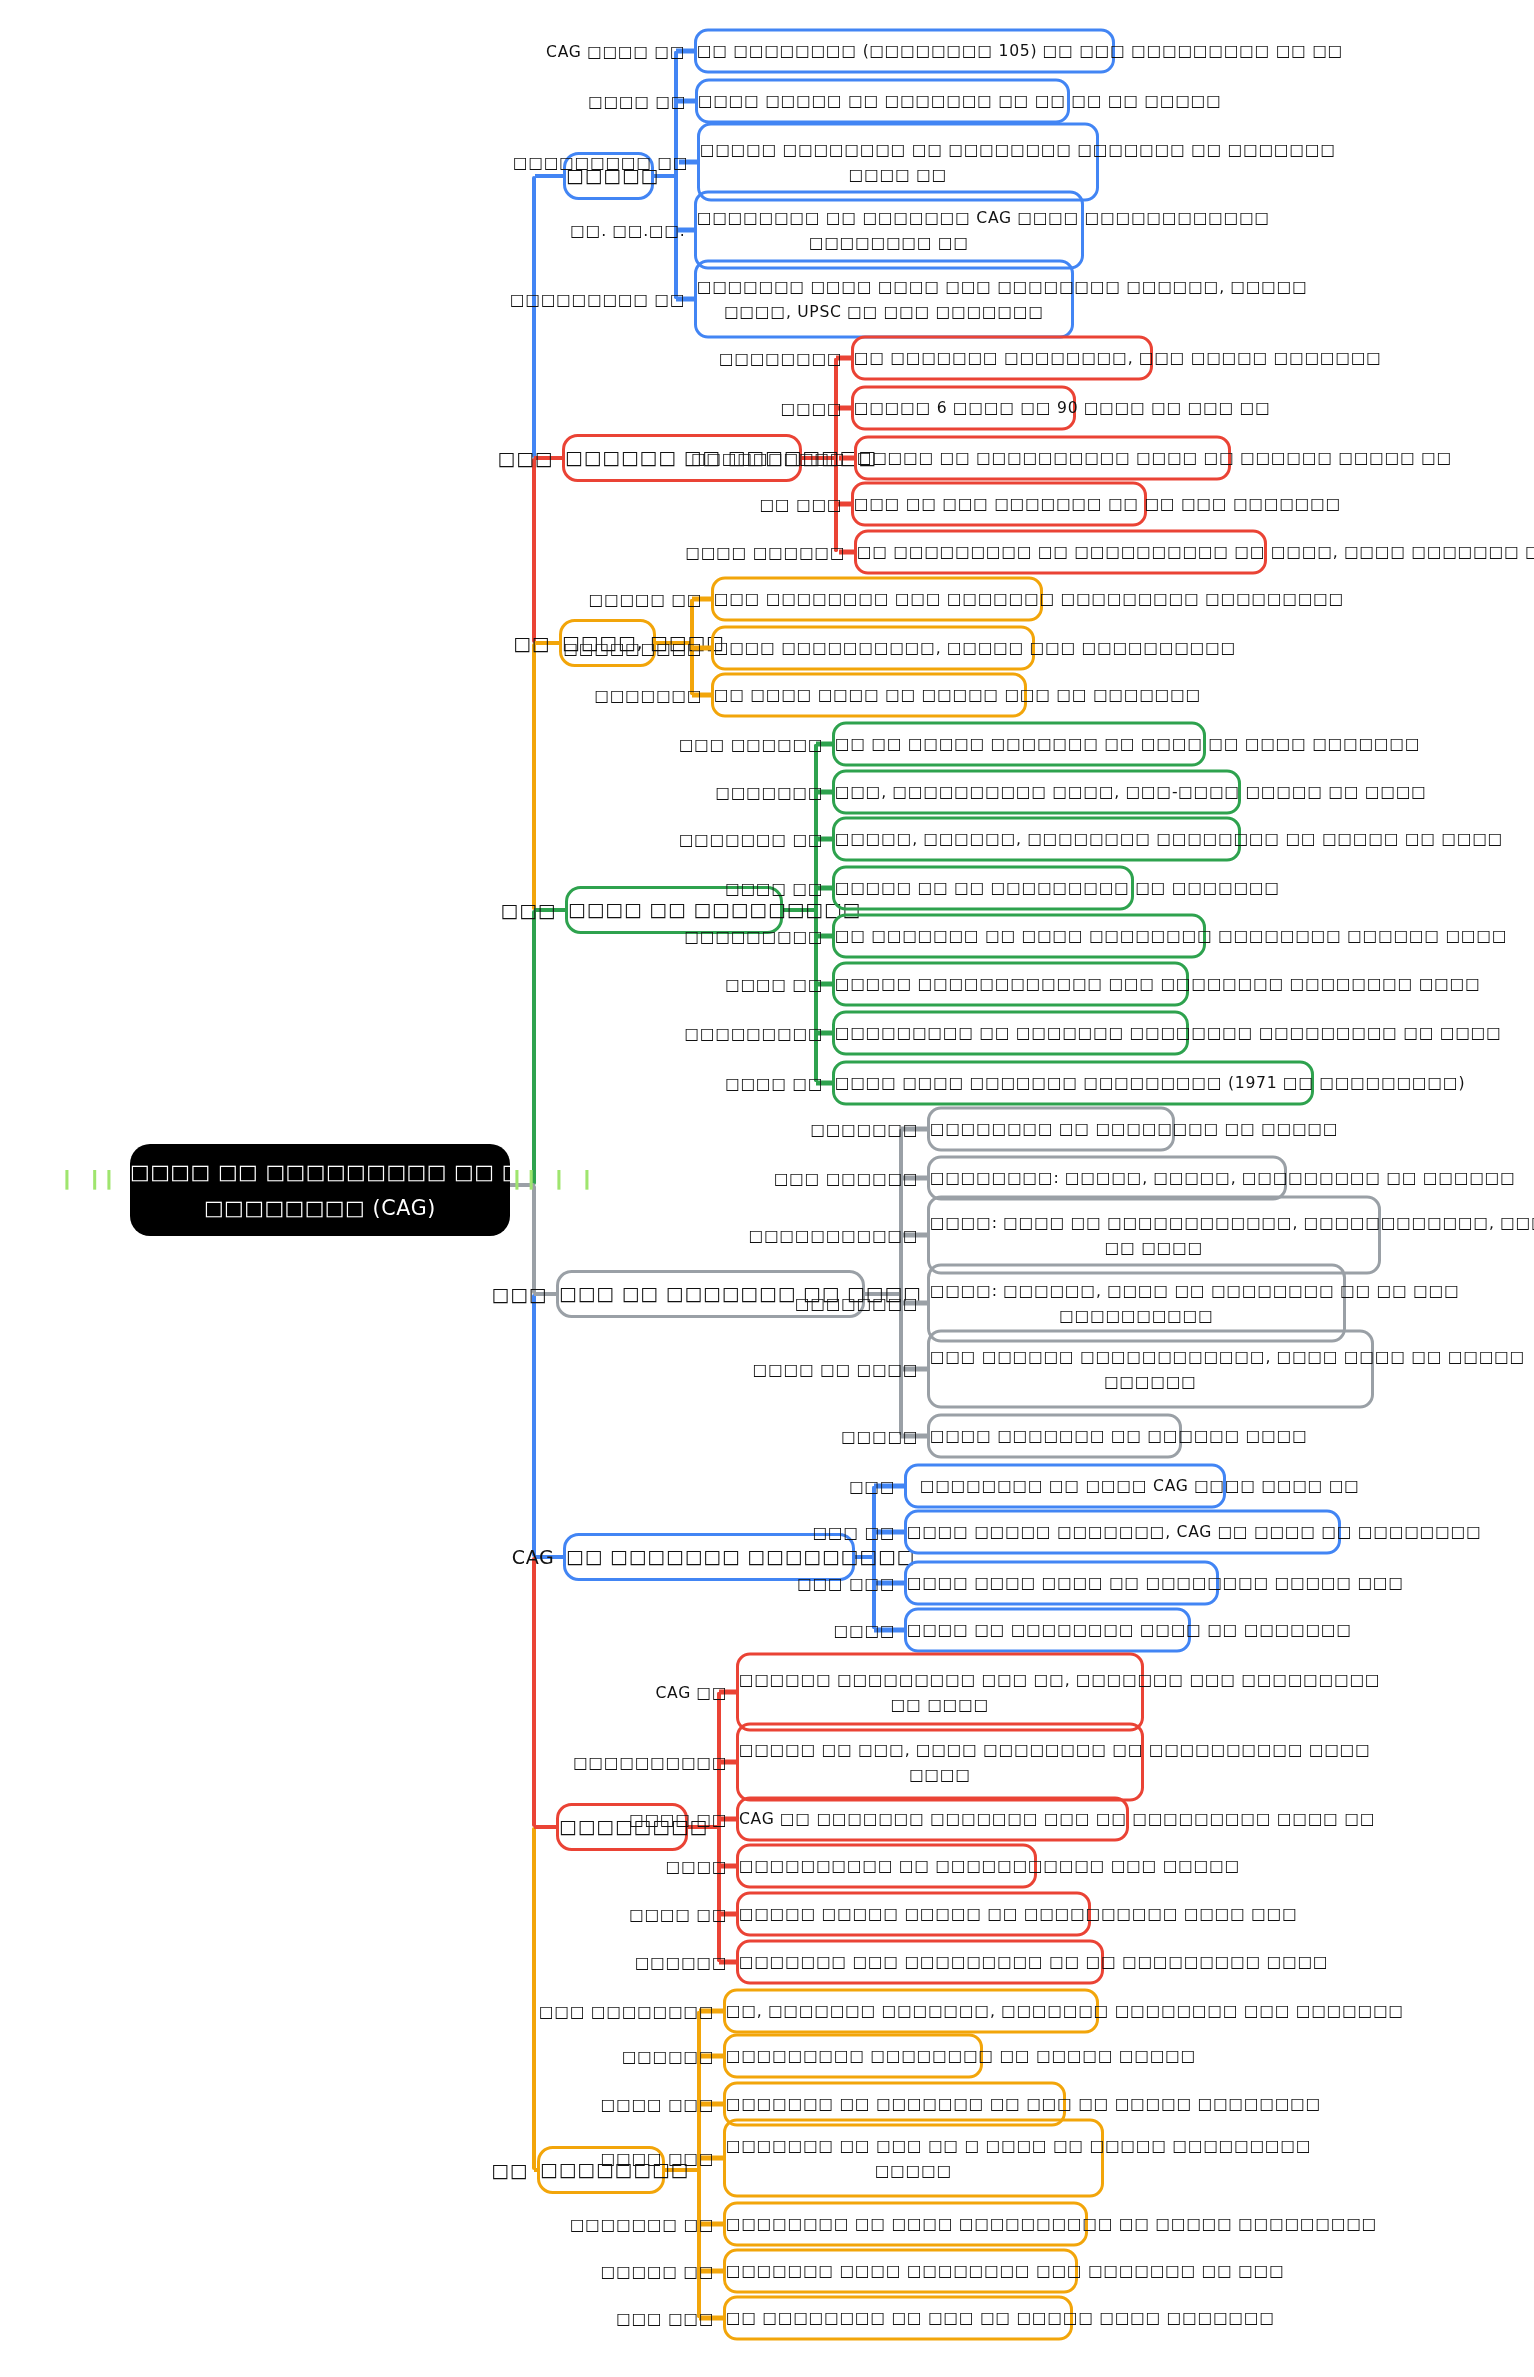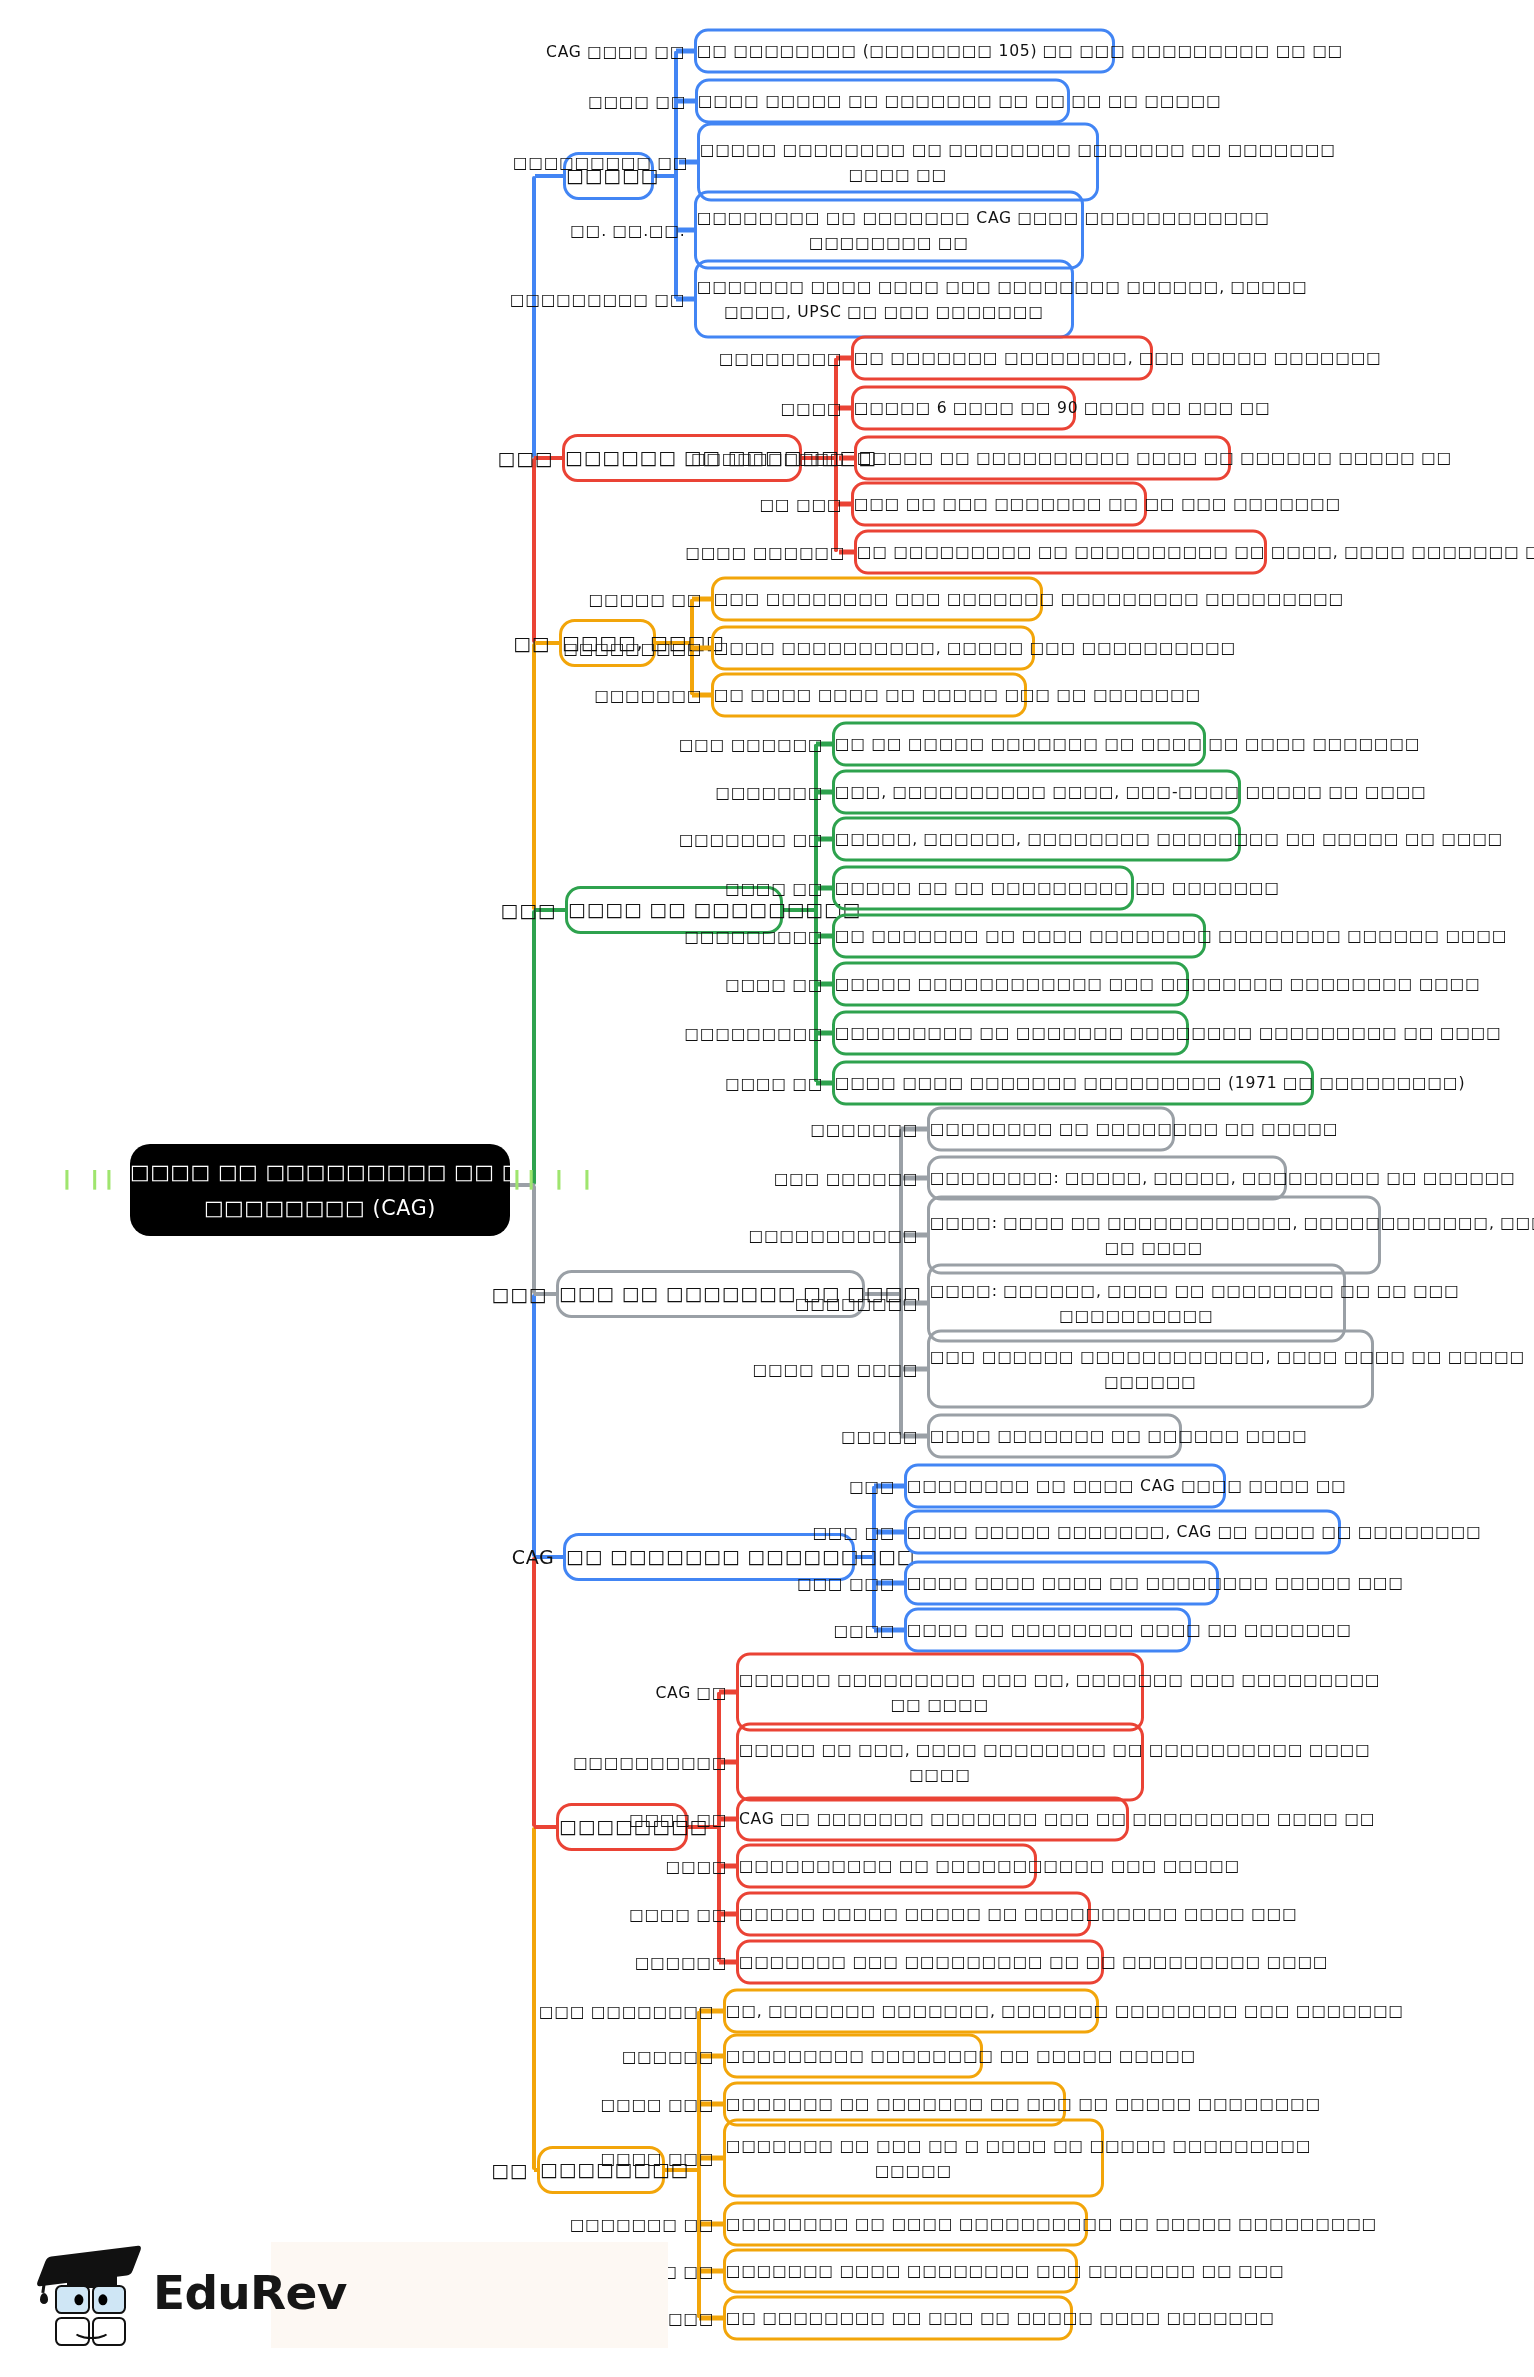--- a/index.html
+++ b/index.html
@@ -301,21 +301,21 @@
   <div style="--c:#4285f4;--stub:30px;">
     <i class="vline" style="left:872px;top:1486px;height:143px;"></i>
     <div class="node lbl" style="left:563px;top:1557px;--lstub:28px;--rstub:20px;">
       <span class="pre">CAG</span>
       <div class="box" style="width:292px;">
           <span class="t">□□ □□□□□□□ □□□□□□□□□</span>
         </div>
     </div>
     <div class="node" style="left:904px;top:1486px;">
       <span class="pre">□□□</span>
-      <div class="box" style="width:322px;">
+      <div class="box" style="width:322px;padding-left:13px;">
           <span class="t">□□□□□□□□ □□ □□□□ CAG □□□□ □□□□ □□</span>
         </div>
     </div>
     <div class="node" style="left:904px;top:1532px;">
       <span class="pre">□□□ □□</span>
       <div class="box" style="width:437px;">
           <span class="t">□□□□ □□□□□ □□□□□□□, CAG □□ □□□□ □□ □□□□□□□□</span>
         </div>
     </div>
     <div class="node" style="left:904px;top:1583px;">
@@ -426,32 +426,15 @@
         </div>
     </div>
     <div class="node" style="left:723px;top:2318px;">
       <span class="pre">□□□ □□□</span>
       <div class="box" style="width:350px;">
           <span class="t">□□ □□□□□□□□ □□ □□□ □□ □□□□□ □□□□ □□□□□□□</span>
         </div>
     </div>
   </div>
 
-  <div class="logo">
-    <div class="logo-bg"></div>
-    <div class="mascot">
-      <div class="tassel"></div>
-        <div class="tassel-end"></div>
-      <div class="cap-top"></div>
-        <div class="cap-band"></div>
-      <div class="face">
-        <i class="eye l"></i>
-          <i class="eye r"></i>
-          <i></i>
-          <i></i>
-      </div>
-      <div class="smile"></div>
-    </div>
-    <div class="wordmark">EduRev</div>
-  </div>
 
 </div>
 
 
 </body></html>

